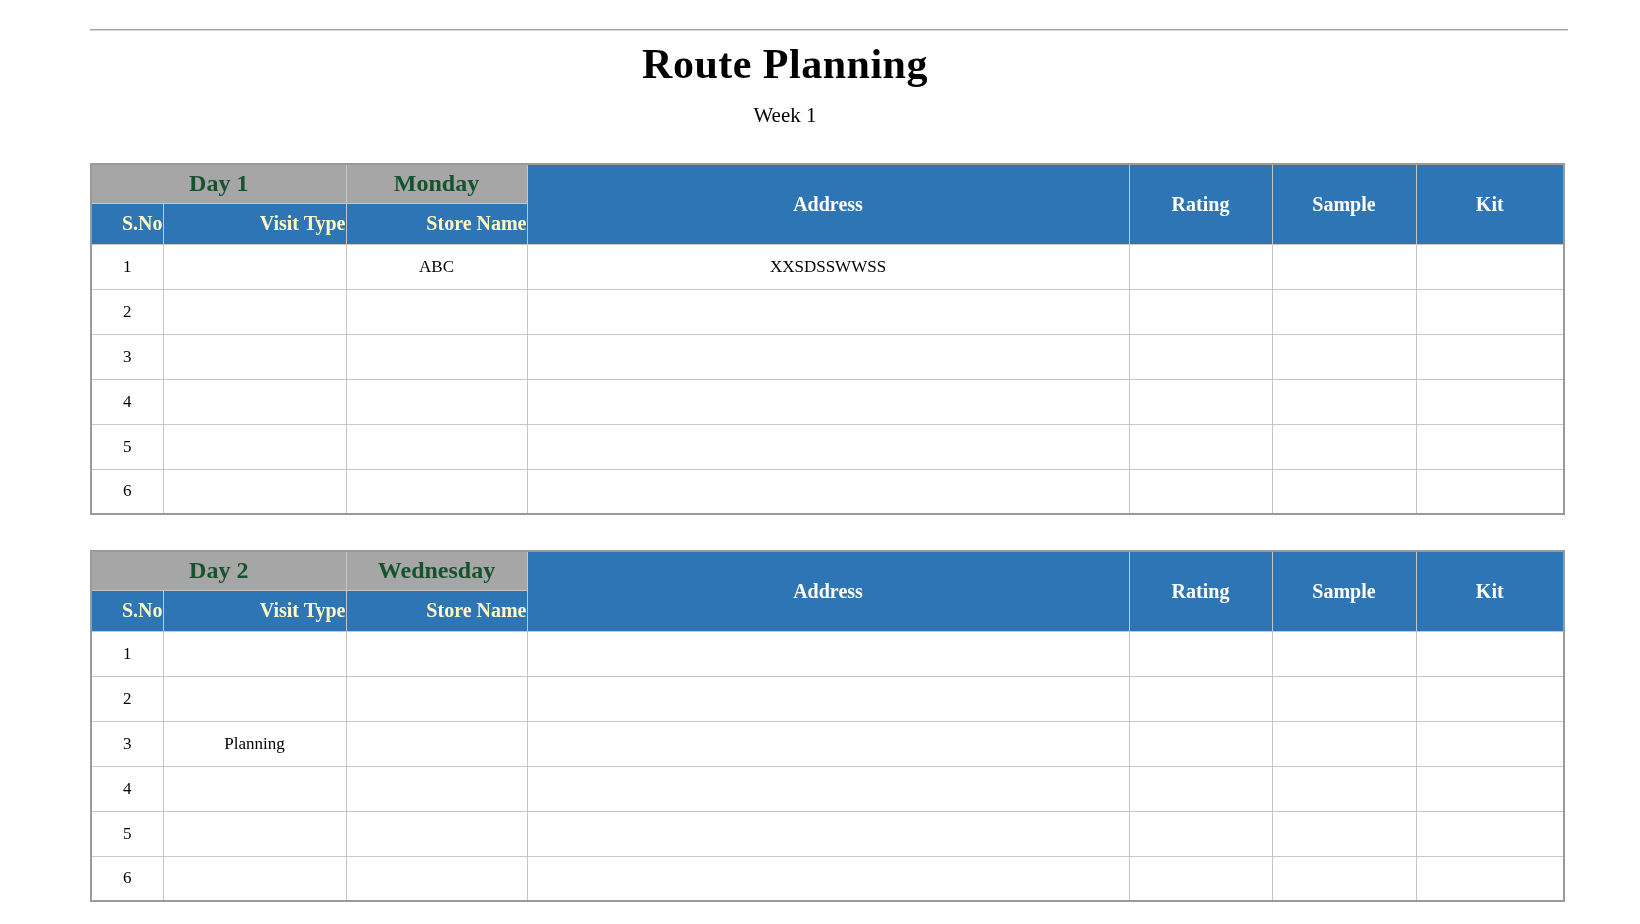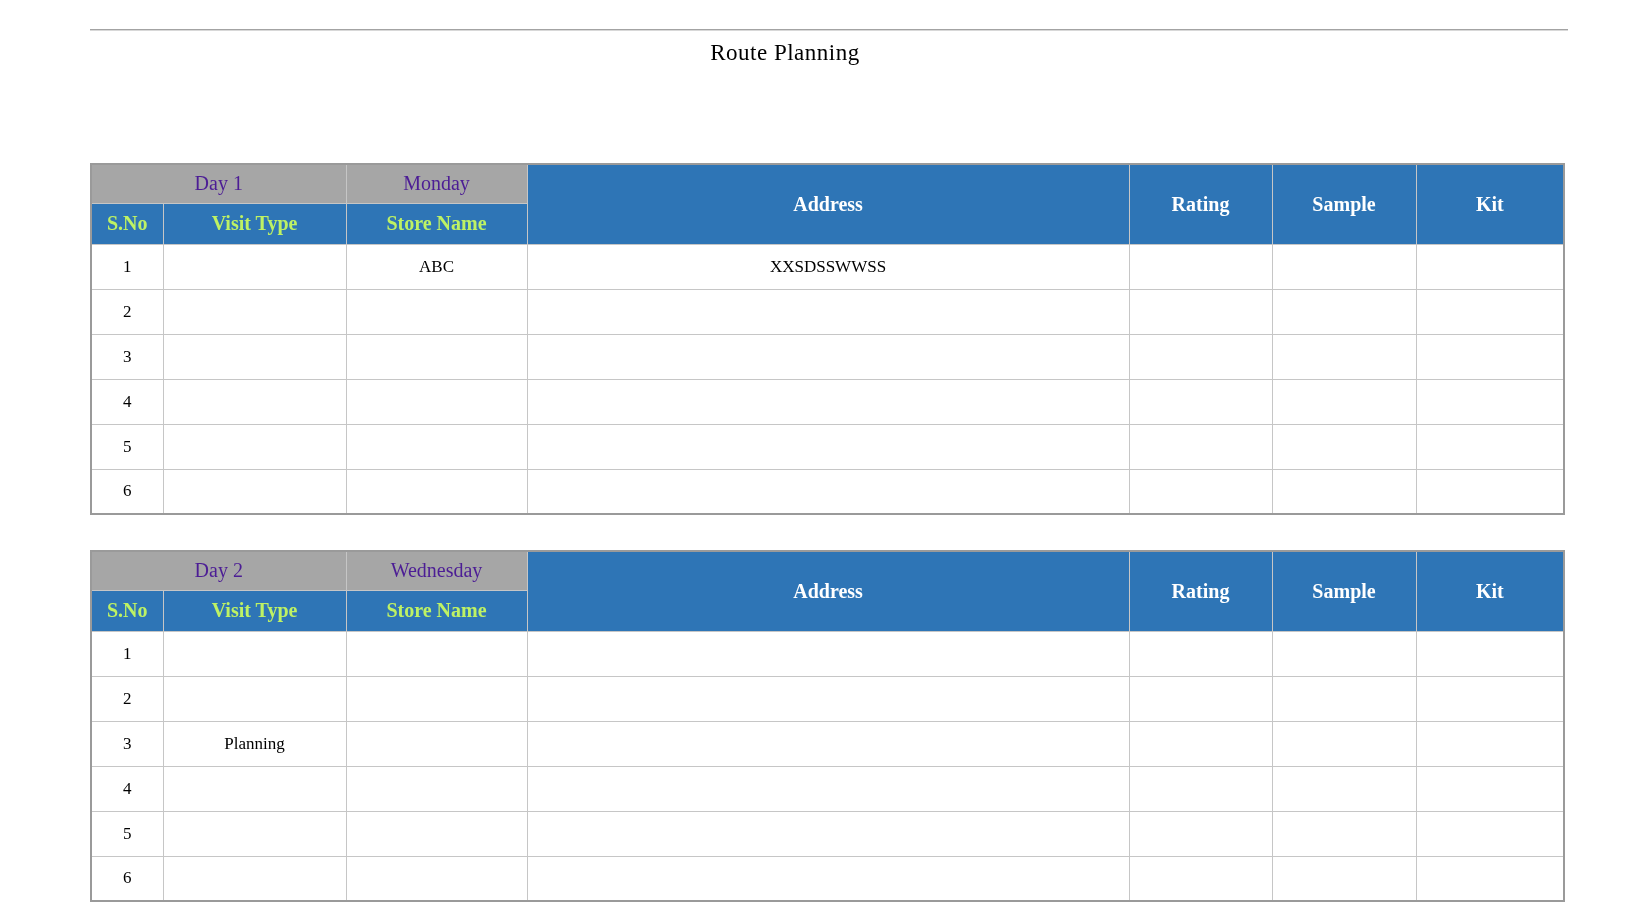--- a/index.html
+++ b/index.html
@@ -10,48 +10,49 @@
   }
   *{margin:0;padding:0;box-sizing:border-box;}
   html,body{width:1640px;height:924px;background:#ffffff;overflow:hidden;
     font-family:"Liberation Serif", "DejaVu Serif", serif;color:#000;}
   .page{position:relative;width:1640px;height:924px;background:#fff;}
 
   .top-rule{position:absolute;left:90px;top:29px;width:1478px;height:2px;
     background:#a3a3a3;border-bottom:1px solid #d8d8d8;}
 
   .page-head{position:absolute;left:0;top:40px;width:1570px;text-align:center;}
-  .page-title{font-size:23px;font-weight:normal;letter-spacing:0.5px;}
+  .page-title{font-size:42px;font-weight:bold;letter-spacing:0.5px;}
   .page-subtitle{margin-top:15px;font-size:21px;font-weight:normal;}
 
   .day-table{position:absolute;left:90px;border-collapse:collapse;table-layout:fixed;
     width:1473px;border:2px solid var(--outer);}
   .day-table.t1{top:163px;}
   .day-table.t2{top:550px;}
 
   .day-table td, .day-table th{border:1px solid var(--grid);overflow:hidden;
     white-space:nowrap;text-align:center;vertical-align:middle;}
 
-  .hdr-gray th{background:var(--gray);color:#4c1d95;font-size:20px;font-weight:normal;
+  .hdr-gray th{background:var(--gray);color:#14532d;font-size:24px;font-weight:bold;
     height:39px;}
-  .hdr-blue th{background:var(--blue);color:#bef264;font-size:20px;font-weight:bold;
-    height:41px;}
+  .hdr-blue th{background:var(--blue);color:#fef9c3;font-size:20px;font-weight:bold;
+    height:41px;text-align:right;}
   th.span2{background:var(--blue);color:#ffffff;font-size:20px;font-weight:bold;}
 
   .day-table tbody td{height:45px;font-size:17px;background:#ffffff;color:#000;}
 </style>
 </head>
 <body>
 
 <div class="page">
 
   <div class="top-rule"></div>
 
   <div class="page-head">
     <div class="page-title">Route Planning</div>
+    <div class="page-subtitle">Week 1</div>
   </div>
 
   <table class="day-table t1">
     <colgroup>
       <col style="width:72px">
         <col style="width:183px">
         <col style="width:181px">
       <col style="width:602px">
         <col style="width:143px">
         <col style="width:144px">

